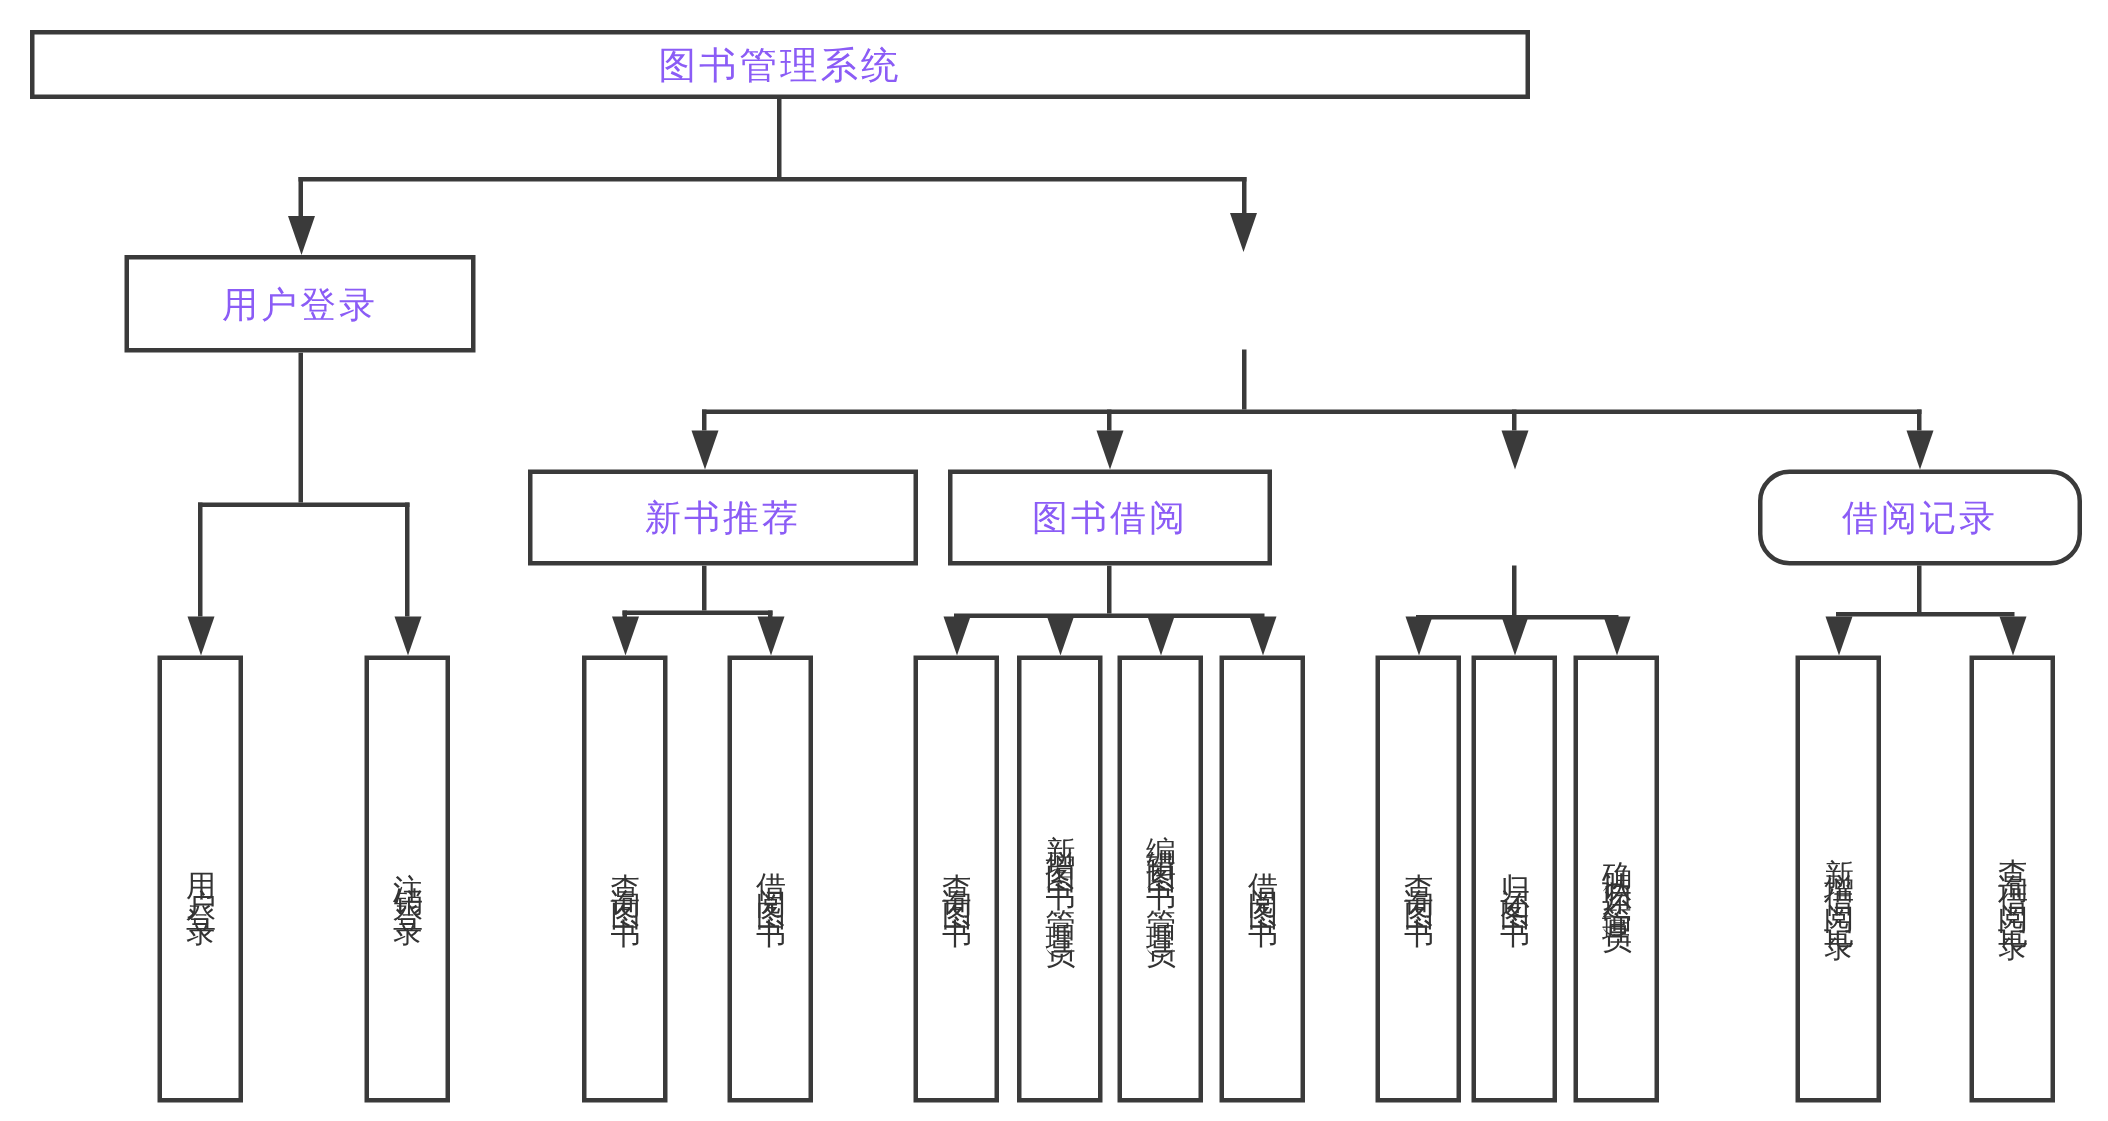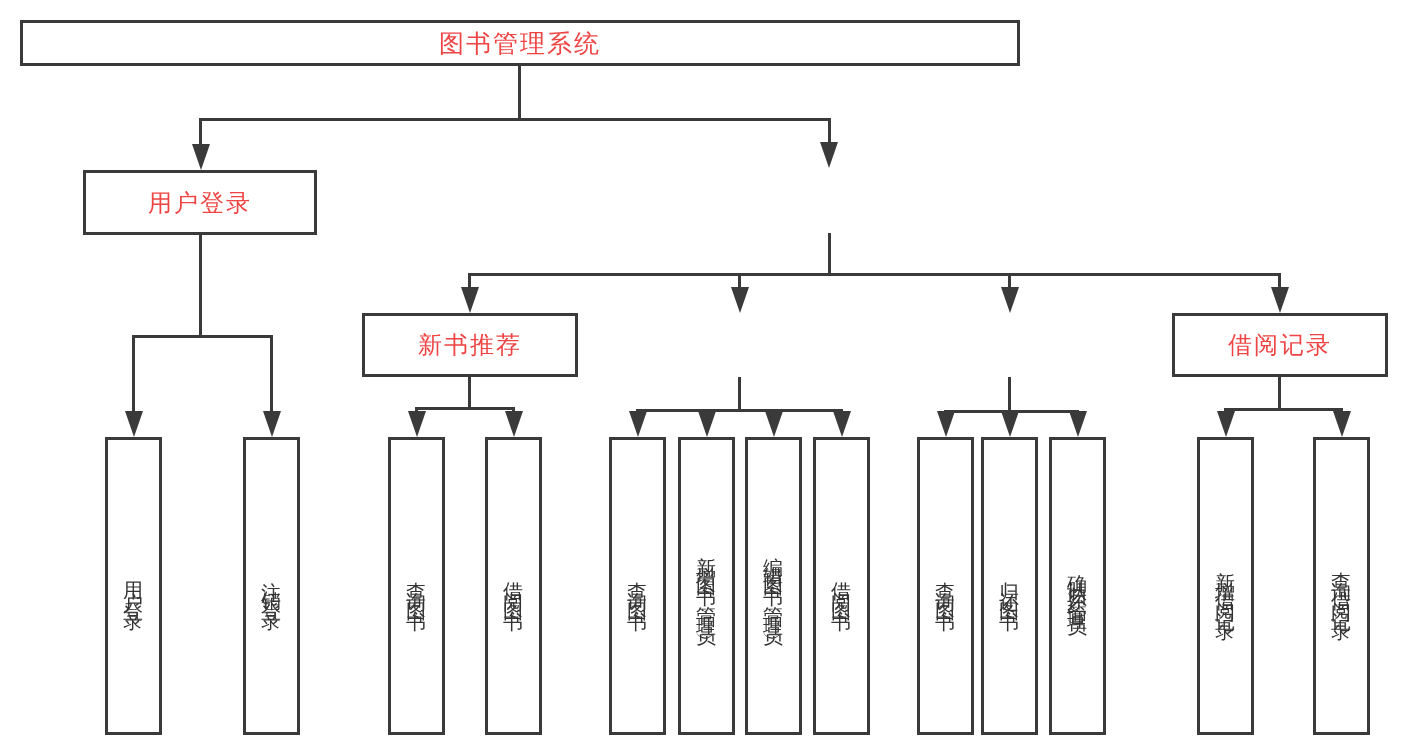--- a/index.html
+++ b/index.html
@@ -16,21 +16,21 @@
     position: absolute;
     background: #ffffff;
     border: 3px solid #3a3a3a;
     display: flex;
     align-items: center;
     justify-content: center;
     z-index: 2;
   }
   .hlabel {
     font-size: 24px;
-    color: #ef4444;
+    color: #8b5cf6;
     letter-spacing: 2px;
     white-space: nowrap;
   }
   .root-label { font-size: 25px; }
   .leaf {
     top: 437px;
     width: 57px;
     height: 298px;
   }
   .vlabel {
@@ -99,24 +99,27 @@
   <div class="hline" style="left:468px; top:273px; width:813px;"></div>
   <div class="stem" style="left:468px; top:273px; height:14px;"></div>
   <div class="arw" style="left:461px; top:287px;"></div>
   <div class="stem" style="left:738px; top:273px; height:14px;"></div>
   <div class="arw" style="left:731px; top:287px;"></div>
   <div class="stem" style="left:1008px; top:273px; height:14px;"></div>
   <div class="arw" style="left:1001px; top:287px;"></div>
   <div class="stem" style="left:1278px; top:273px; height:14px;"></div>
   <div class="arw" style="left:1271px; top:287px;"></div>
 
-  <div class="box" style="left:362px; top:313px; width:216px; height:64px;">
+  <div class="box" style="left:352px; top:313px; width:260px; height:64px;">
     <span class="hlabel">新书推荐</span>
   </div>
-  <div class="box" style="left:1172px; top:313px; width:216px; height:64px;">
+  <div class="box" style="left:632px; top:313px; width:216px; height:64px;">
+    <span class="hlabel">图书借阅</span>
+  </div>
+  <div class="box" style="left:1172px; top:313px; width:216px; height:64px;border-radius:21px;">
     <span class="hlabel">借阅记录</span>
   </div>
 
   <div class="vline" style="left:468px; top:377px; height:30px;"></div>
   <div class="hline" style="left:415px; top:407px; width:100px;"></div>
   <div class="stem" style="left:415px; top:407px; height:6px;"></div>
   <div class="arw" style="left:408px; top:411px;"></div>
   <div class="stem" style="left:512px; top:407px; height:6px;"></div>
   <div class="arw" style="left:505px; top:411px;"></div>
 

